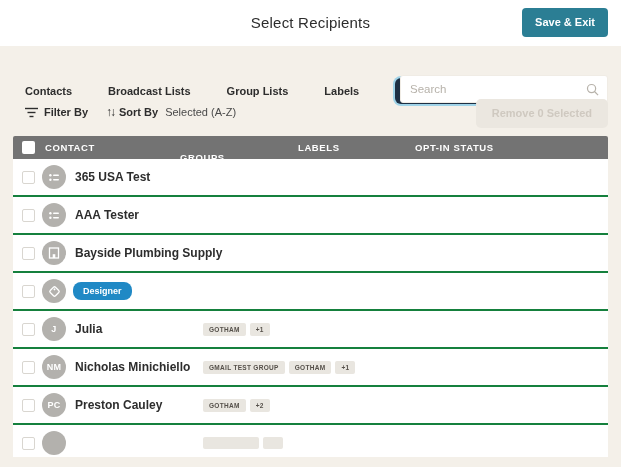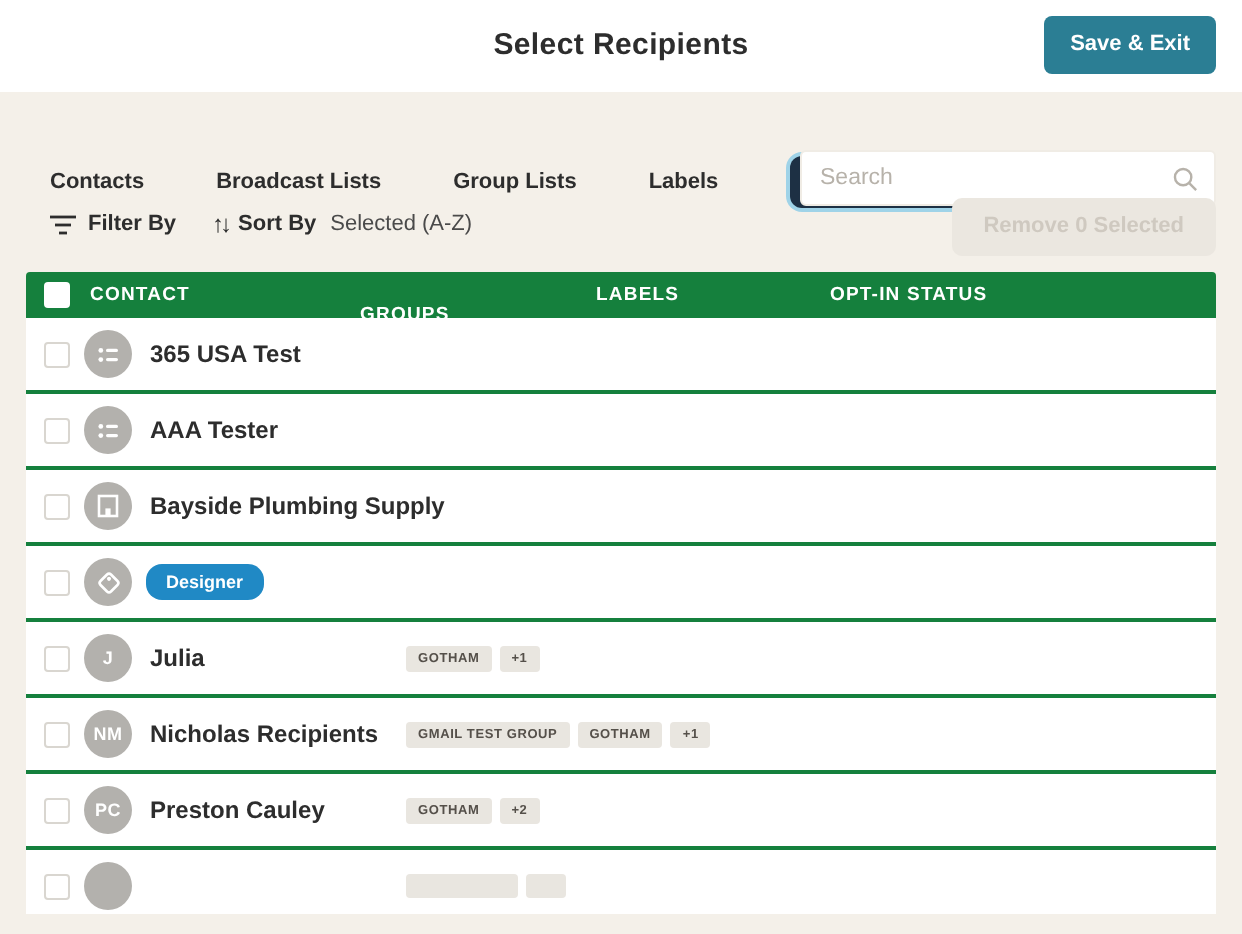--- a/index.html
+++ b/index.html
@@ -1,21 +1,21 @@
 <!DOCTYPE html>
 <html><head>
 <meta charset="utf-8">
 <style>
   * { margin:0; padding:0; box-sizing:border-box; }
   html,body { width:621px; height:467px; }
   body { font-family:"Liberation Sans", sans-serif; background:#f4f0e9; position:relative; overflow:hidden; }
 
   
   .topbar { position:absolute; top:0; left:0; width:621px; height:46px; background:#ffffff; }
-  .page-title { position:absolute; top:14px; left:0; width:100%; text-align:center; font-size:15px; font-weight:bold; color:#2d2d2d; letter-spacing:.2px; }
+  .page-title { position:absolute; top:14px; left:0; width:100%; text-align:center; font-size:15px; font-weight:normal; color:#2d2d2d; letter-spacing:.2px; }
   .save-btn { position:absolute; top:8px; right:13px; height:29px; padding:0 13px; background:#2b7e94; color:#fff; font-size:11px; font-weight:bold; border:none; border-radius:4px; line-height:29px; cursor:pointer; }
 
   
   .tabs-row { position:absolute; top:74px; left:25px; right:13px; height:30px; display:flex; align-items:flex-end; }
   .tab { font-size:11px; font-weight:bold; color:#2d2d2d; margin-right:36px; cursor:pointer; white-space:nowrap; }
   .tab.active { background:#1d3044; color:#ffffff; margin-right:0; padding:7px 13px; border-radius:6px; box-shadow:0 0 0 2px #9fd3e8; font-size:10.5px; }
   .search-box { position:absolute; right:0; top:1px; width:208px; height:28px; background:#ffffff; border:1px solid #f0ece5; border-radius:3px; }
   .search-input { position:absolute; left:9px; top:0; width:170px; height:26px; border:none; outline:none; font-size:11.5px; color:#4a4a4a; font-family:"Liberation Sans", sans-serif; background:transparent; }
   .search-input::placeholder { color:#b7b2aa; }
   .search-icon { position:absolute; right:8px; top:7px; width:13px; height:13px; }
@@ -23,21 +23,21 @@
   
   .filter-row { position:absolute; top:103px; left:25px; right:13px; height:18px; display:flex; align-items:center; font-size:11px; color:#2d2d2d; }
   .filter-icon { width:13px; height:11px; margin-right:6px; }
   .filter-label, .sort-label { font-weight:bold; cursor:pointer; }
   .sort-icon { font-size:12px; font-weight:bold; margin:0 5px 0 18px; letter-spacing:-2px; color:#2d2d2d; }
   .sort-value { margin-left:7px; color:#4a4a4a; }
   .remove-btn { position:absolute; top:99px; right:13px; height:29px; padding:0 16px; background:#ebe7e0; color:#cfc9c0; font-size:11px; font-weight:bold; border:none; border-radius:5px; line-height:29px; }
 
   
   .table-wrap { position:absolute; top:136px; left:13px; width:595px; bottom:10px; overflow:hidden; }
-  .thead { height:23px; background:#15803d; display:flex; align-items:center; border-radius:2px 2px 0 0; }
+  .thead { height:23px; background:#737373; display:flex; align-items:center; border-radius:2px 2px 0 0; }
   .hd-cb { width:13px; height:13px; background:#ffffff; border-radius:2px; margin-left:9px; cursor:pointer; }
   .col { color:#ffffff; font-size:9.5px; font-weight:bold; letter-spacing:.6px; text-transform:uppercase; }
   .col.c0 { margin-left:10px; width:135px; }
   .col.c1 { width:118px;margin-top:20px; }
   .col.c2 { width:117px; }
   .col.c3 { width:160px; }
 
   .row { height:38px; background:#ffffff; border-bottom:2px solid #15803d; display:flex; align-items:center; position:relative; }
   .row-cb { width:13px; height:13px; border:1px solid #d9d6d0; border-radius:2px; background:#fff; margin-left:9px; flex:none; cursor:pointer; }
   .avatar { width:24px; height:24px; border-radius:50%; background:#b3b1ad; margin-left:7px; flex:none; display:flex; align-items:center; justify-content:center; color:#ffffff; font-size:9px; font-weight:bold; letter-spacing:.3px; }
@@ -151,21 +151,21 @@
         <div class="avatar">J</div>
         <span class="name">Julia</span>
         <div class="groups-cell">
           <span class="tag">GOTHAM</span>
           <span class="tag">+1</span>
         </div>
       </div>
       <div class="row">
         <div class="row-cb"></div>
         <div class="avatar">NM</div>
-        <span class="name">Nicholas Recipients</span>
+        <span class="name">Nicholas Minichiello</span>
         <div class="groups-cell">
           <span class="tag">GMAIL TEST GROUP</span>
           <span class="tag">GOTHAM</span>
           <span class="tag">+1</span>
         </div>
       </div>
       <div class="row">
         <div class="row-cb"></div>
         <div class="avatar">PC</div>
         <span class="name">Preston Cauley</span>

